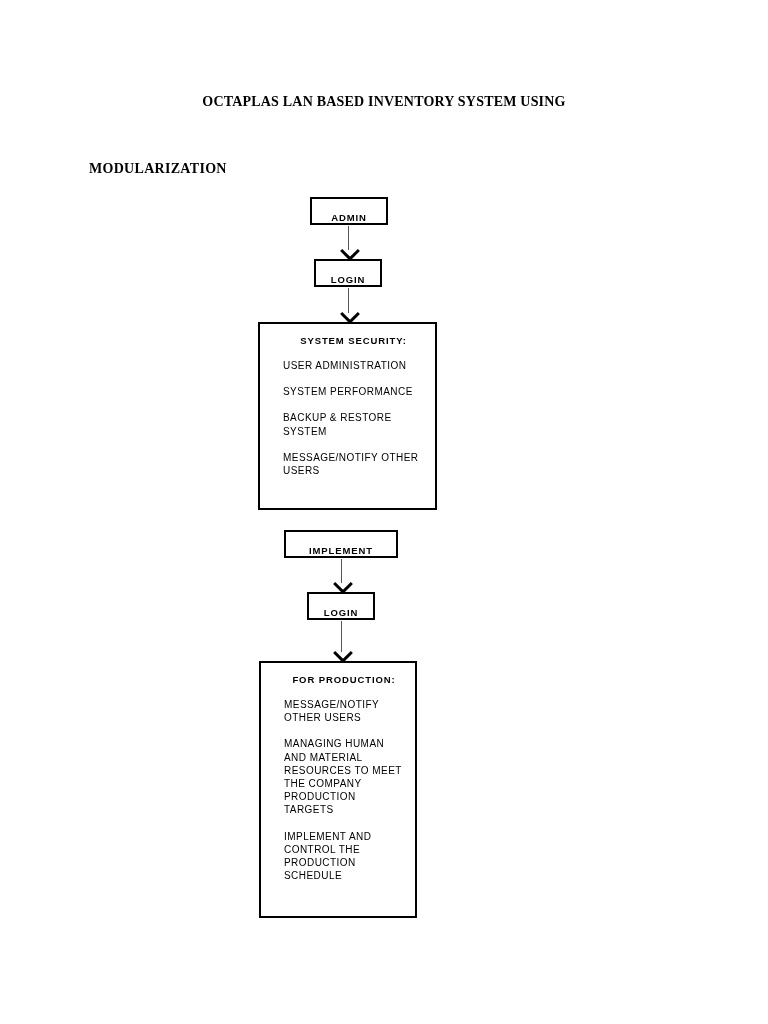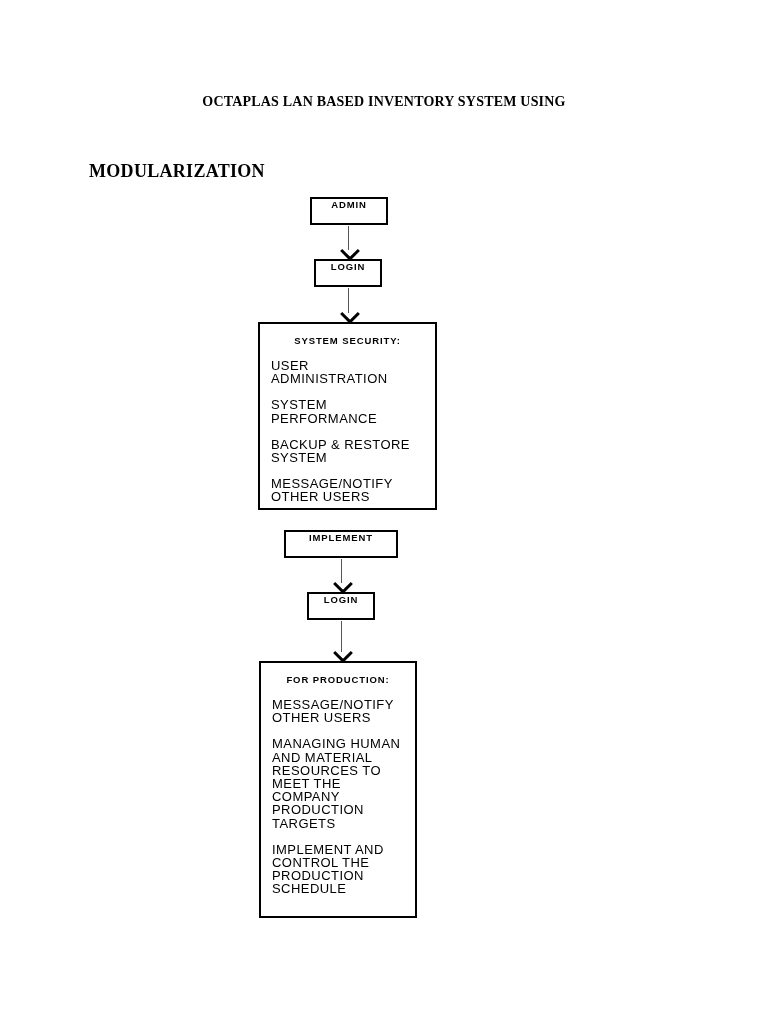--- a/index.html
+++ b/index.html
@@ -28,21 +28,21 @@
     font-size: 14px;
     line-height: 28px;
     letter-spacing: 0.2px;
   }
   .section-label {
     position: absolute;
     left: 89px;
     top: 161px;
     font-family: "Liberation Serif", serif;
     font-weight: bold;
-    font-size: 18px;
+    font-size: 14px;
     letter-spacing: 0.3px;
   }
 
   
   .flow {
     position: absolute;
     left: 0;
     top: 0;
     width: 768px;
     height: 1024px;
@@ -58,38 +58,38 @@
   .node-title {
     text-align: center;
     font-weight: bold;
     font-size: 9.5px;
     letter-spacing: 0.9px;
   }
 
   
   .node.small {
     display: flex;
-    align-items: flex-start;
+    align-items: flex-end;
     justify-content: center;
   }
 
   
   .node.panel {
-    padding: 9px 11px 10px 11px;
+    padding: 9px 11px 10px 23px;
   }
   .panel .node-title {
     margin: 2px 0 13px 0;
   }
   .panel-list {
     margin: 0;
     padding: 0;
     list-style: none;
   }
   .panel-list li {
-    font-size: 13px;
+    font-size: 10px;
     line-height: 13.2px;
     letter-spacing: 0.45px;
     margin-bottom: 13px;
   }
   .panel-list li:last-child {
     margin-bottom: 0;
   }
 
   
   .arrow {

